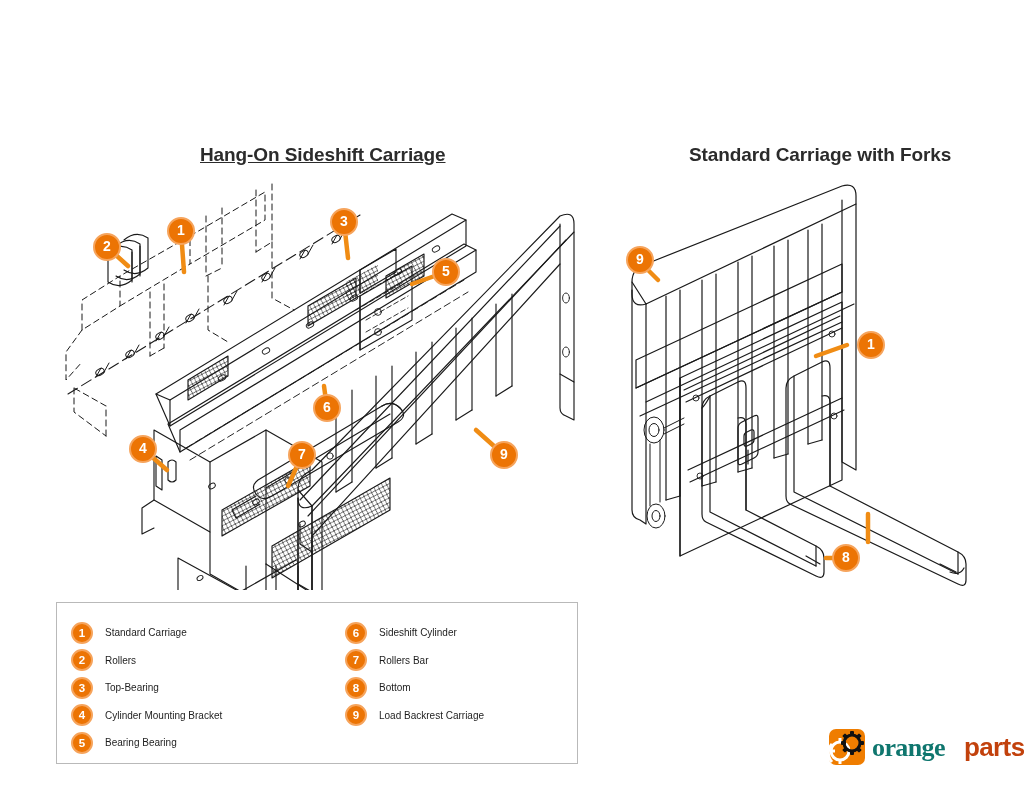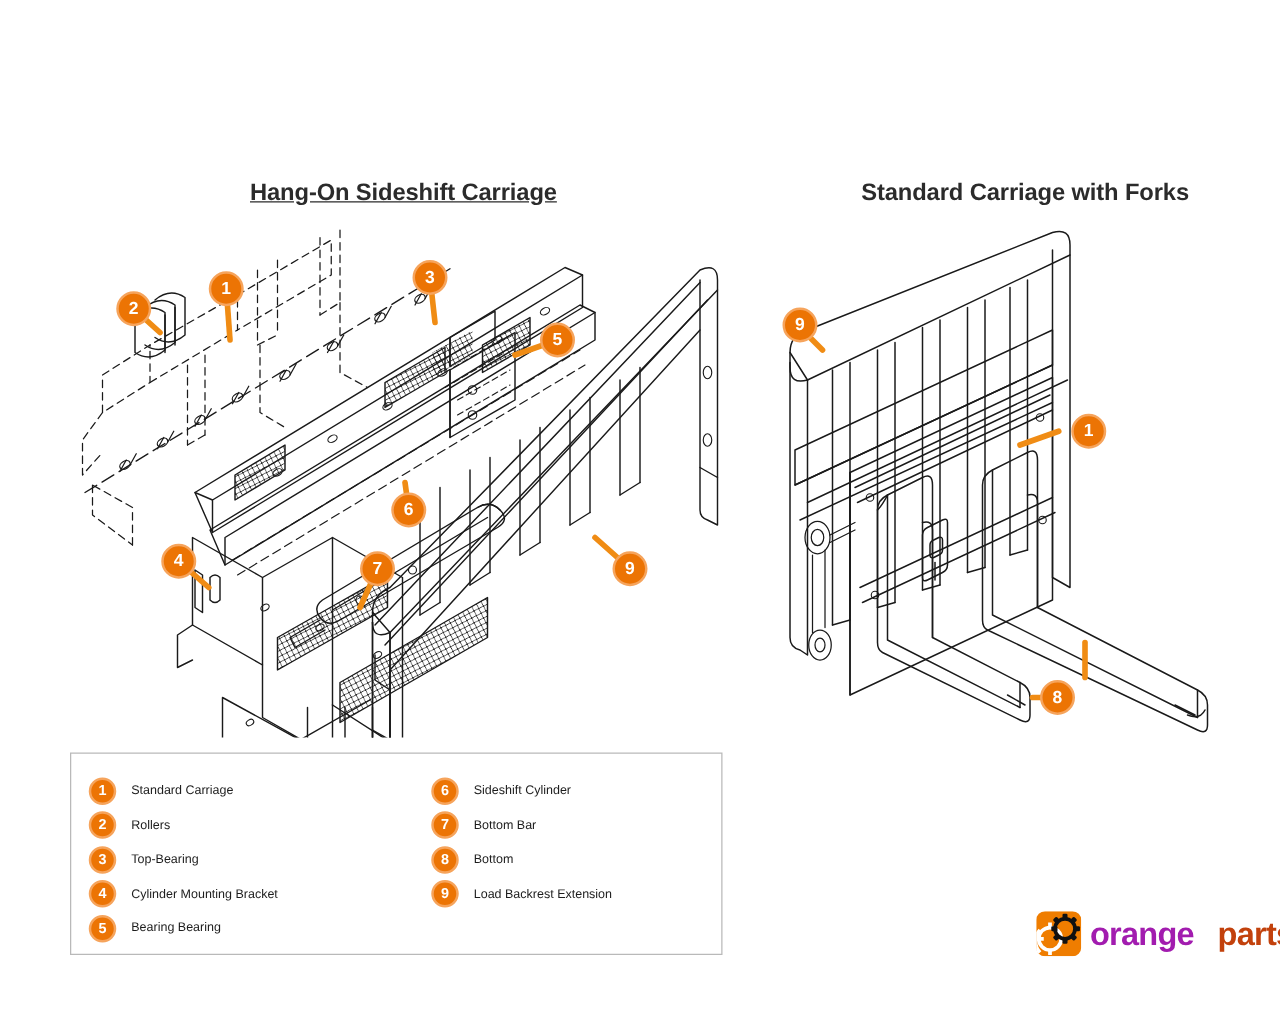--- a/index.html
+++ b/index.html
@@ -110,21 +110,21 @@
     flex: 0 0 auto;
   }
   #logo-text {
     margin-left: 7px;
     font-size: 26px;
     font-weight: bold;
     letter-spacing: -0.6px;
     line-height: 1;
     white-space: nowrap;
   }
-  .logo-word-1 { color: #a21caf; }
+  .logo-word-1 { color: #0f766e; font-family: Liberation Serif, serif; }
   .logo-word-2 { color: #c2410c; margin-left: 19px; }
   .logo-reg {
     font-size: 10px;
     color: #1a1a1a;
     vertical-align: super;
     font-weight: normal;
   }
 </style>
 </head>
 <body>
@@ -442,31 +442,31 @@
 
   <div id="legend-col-2" class="legend-col">
 
     <div class="legend-item">
       <span class="legend-badge">6</span>
       <span class="legend-label">Sideshift Cylinder</span>
     </div>
 
     <div class="legend-item">
       <span class="legend-badge">7</span>
-      <span class="legend-label">Bottom Bar</span>
+      <span class="legend-label">Rollers Bar</span>
     </div>
 
     <div class="legend-item">
       <span class="legend-badge">8</span>
       <span class="legend-label">Bottom</span>
     </div>
 
     <div class="legend-item">
       <span class="legend-badge">9</span>
-      <span class="legend-label">Load Backrest Extension</span>
+      <span class="legend-label">Load Backrest Carriage</span>
     </div>
   </div>
 </div>
 
 <div id="logo">
   <svg id="logo-mark" viewBox="0 0 36 36" xmlns="http://www.w3.org/2000/svg">
     <rect x="0" y="0" width="36" height="36" rx="7" ry="7" fill="#ef7d00"></rect>
 
     <g fill="none" stroke="#ffffff" stroke-width="3">
       <circle cx="11" cy="22" r="9"></circle>

